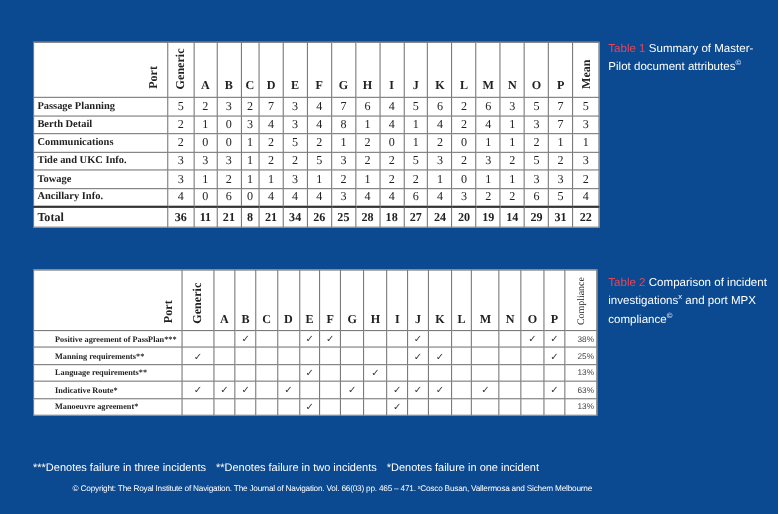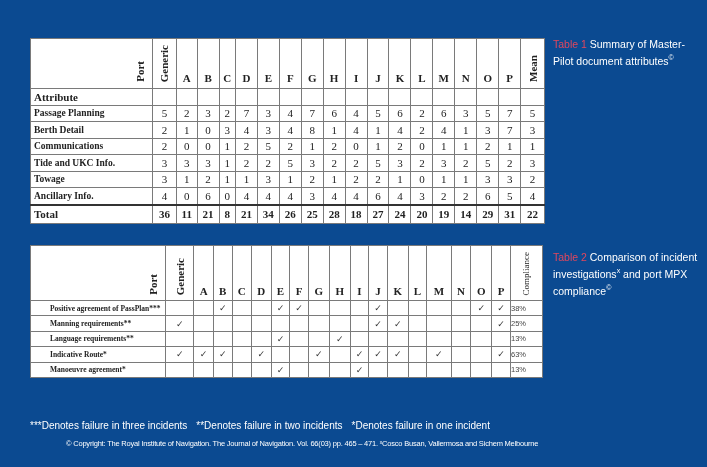--- a/index.html
+++ b/index.html
@@ -28,21 +28,21 @@
 
   
   #t2wrap { left:30px; top:245px; }
   #t2 { width:513px; font-size:9px; }
   #t2 th { font-weight:bold; font-size:11px; height:51px; vertical-align:bottom; padding-bottom:3px; }
   #t2 th.portcell { text-align:right; padding-right:6px; width:128px; }
   #t2 th.comp { font-size:9px; font-weight:normal; width:28px; }
   #t2 th.comp .rot { font-weight:normal; }
   #t2 td { height:14.4px; font-size:9px; }
   #t2 td.attr { text-align:left; padding-left:19px; font-weight:bold; font-size:7.5px; white-space:nowrap; }
-  #t2 td.pct { font-family:"Liberation Sans", sans-serif; font-size:7.5px; text-align:right; padding-right:16px; color:#444; }
+  #t2 td.pct { font-family:"Liberation Sans", sans-serif; font-size:7.5px; text-align:right; padding-right:2px; color:#444; }
   #t2 td.chk { color:#333; font-size:9px; }
 
   .caption { position:absolute; left:553px; color:#fff; font-family:"Liberation Sans", sans-serif; font-size:10.5px; line-height:14px; width:150px; }
   .caption .lbl { color:#e0475e; }
   .caption sup { font-size:7px; }
   #cap1 { top:37px; }
   #cap2 { top:250px; }
 
   .foot1 { position:absolute; left:30px; top:420px; color:#fff; font-family:"Liberation Sans", sans-serif; font-size:10px; white-space:nowrap; }
   .foot1 .f { margin-right:9px; }
@@ -70,41 +70,20 @@
           <th>K</th>
           <th>L</th>
           <th>M</th>
           <th>N</th>
           <th>O</th>
           <th>P</th>
           <th class="rothead"><span class="rot">Mean</span></th>
         </tr>
     </thead>
     <tbody id="t1body">
-        <tr class="attrhead">
-          <td class="attr">Attribute</td>
-          <td></td>
-          <td></td>
-          <td></td>
-          <td></td>
-          <td></td>
-          <td></td>
-          <td></td>
-          <td></td>
-          <td></td>
-          <td></td>
-          <td></td>
-          <td></td>
-          <td></td>
-          <td></td>
-          <td></td>
-          <td></td>
-          <td></td>
-          <td></td>
-        </tr>
         <tr>
           <td class="attr">Passage Planning</td>
           <td>5</td>
           <td>2</td>
           <td>3</td>
           <td>2</td>
           <td>7</td>
           <td>3</td>
           <td>4</td>
           <td>7</td>

